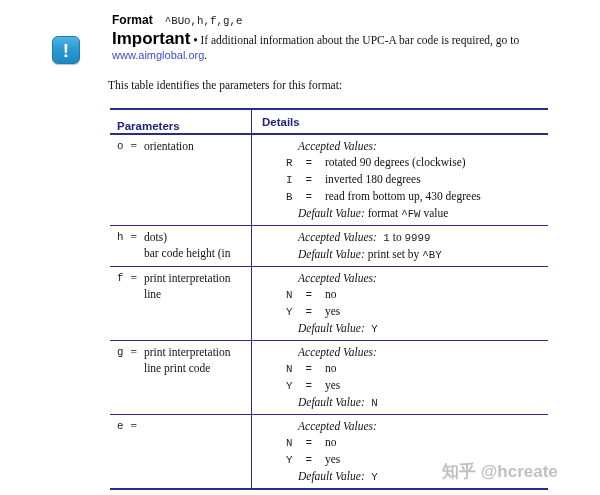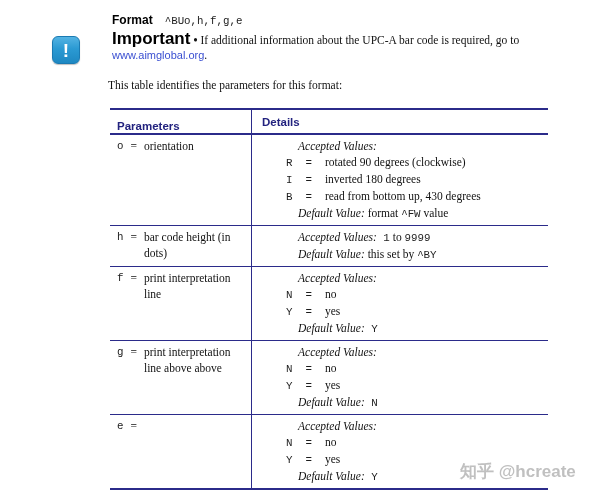--- a/index.html
+++ b/index.html
@@ -68,21 +68,21 @@
     display: flex; align-items: flex-start;
   }
   .pcode { flex: 0 0 auto; }
   .peq { margin: 0 7px; font-family: "Liberation Serif", serif; }
   .pdesc { flex: 1 1 auto; }
   .dcell { flex: 1 1 auto; padding: 3px 4px 3px 10px; line-height: 16px; }
   .dline.ind { padding-left: 24px; }
 
   
   .watermark {
-    position: absolute; left: 460px; top: 460px;
+    position: absolute; left: 442px; top: 460px;
     font-family: "Liberation Sans", sans-serif;
     font-weight: bold; font-size: 17px;
     color: rgba(185,185,185,0.9);
     white-space: nowrap;
   }
 </style>
 </head>
 <body>
 
 <div class="page">
@@ -122,27 +122,27 @@
             <div class="dline ind"><span class="mono">I  =  </span><span class="pl">inverted 180 degrees</span></div>
             <div class="dline ind"><span class="mono">B  =  </span><span class="pl">read from bottom up, 430 degrees</span></div>
             <div class="dline"><span class="it">Default Value:</span><span class="pl"> format </span><span class="mono">^FW</span><span class="pl"> value</span></div>
           </div>
         </div>
         <div class="trow">
           <div class="pcell">
             <span class="mono pcode">h</span>
             <span class="peq">=</span>
             <div class="pdesc">
+              <div class="pl">dots)</div>
               <div class="pl">bar code height (in</div>
-              <div class="pl">dots)</div>
             </div>
           </div>
           <div class="dcell">
             <div class="dline"><span class="it">Accepted Values:</span><span class="mono"> 1</span><span class="pl"> to </span><span class="mono">9999</span></div>
-            <div class="dline"><span class="it">Default Value:</span><span class="pl"> this set by </span><span class="mono">^BY</span></div>
+            <div class="dline"><span class="it">Default Value:</span><span class="pl"> print set by </span><span class="mono">^BY</span></div>
           </div>
         </div>
         <div class="trow">
           <div class="pcell">
             <span class="mono pcode">f</span>
             <span class="peq">=</span>
             <div class="pdesc">
               <div class="pl">print interpretation</div>
               <div class="pl">line</div>
             </div>
@@ -153,21 +153,21 @@
             <div class="dline ind"><span class="mono">Y  =  </span><span class="pl">yes</span></div>
             <div class="dline"><span class="it">Default Value:</span><span class="mono"> Y</span></div>
           </div>
         </div>
         <div class="trow">
           <div class="pcell">
             <span class="mono pcode">g</span>
             <span class="peq">=</span>
             <div class="pdesc">
               <div class="pl">print interpretation</div>
-              <div class="pl">line above above</div>
+              <div class="pl">line print code</div>
             </div>
           </div>
           <div class="dcell">
             <div class="dline"><span class="it">Accepted Values:</span></div>
             <div class="dline ind"><span class="mono">N  =  </span><span class="pl">no</span></div>
             <div class="dline ind"><span class="mono">Y  =  </span><span class="pl">yes</span></div>
             <div class="dline"><span class="it">Default Value:</span><span class="mono"> N</span></div>
           </div>
         </div>
         <div class="trow">

